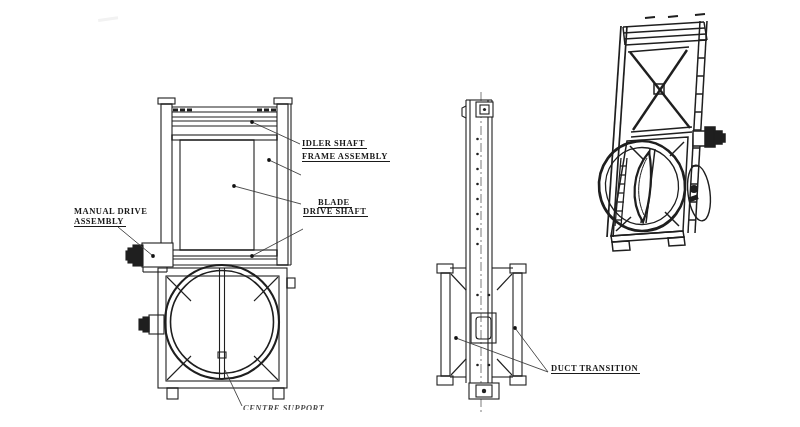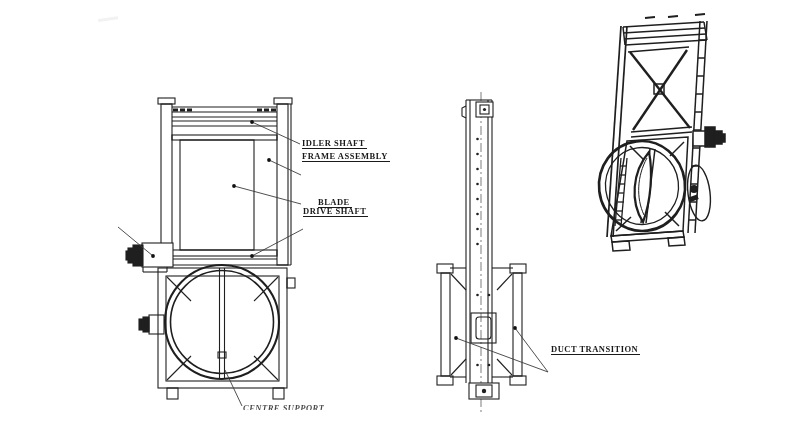--- a/index.html
+++ b/index.html
@@ -299,20 +299,24 @@
 </div>
 <div class="label" style="left:302px;top:151px;">
   <span class="u">FRAME ASSEMBLY</span>
 </div>
 <div class="label" style="left:302px;top:197px;margin-left:16px;">
   <span class="u">BLADE</span>
 </div>
 <div class="label" style="left:303px;top:206px;">
   <span class="u">DRIVE SHAFT</span>
 </div>
-<div class="label" style="left:551px;top:344px;">
+<div class="label" style="left:74px;top:206px;">
+  <span>MANUAL DRIVE</span><br>
+  <span class="u">ASSEMBLY</span>
+</div>
+<div class="label" style="left:551px;top:363px;">
   <span class="u">DUCT TRANSITION</span>
 </div>
 <div class="label clip" style="left:243px;top:403px;">
   <span>CENTRE SUPPORT</span>
 </div>
 
 </div>
 
 </body></html>

